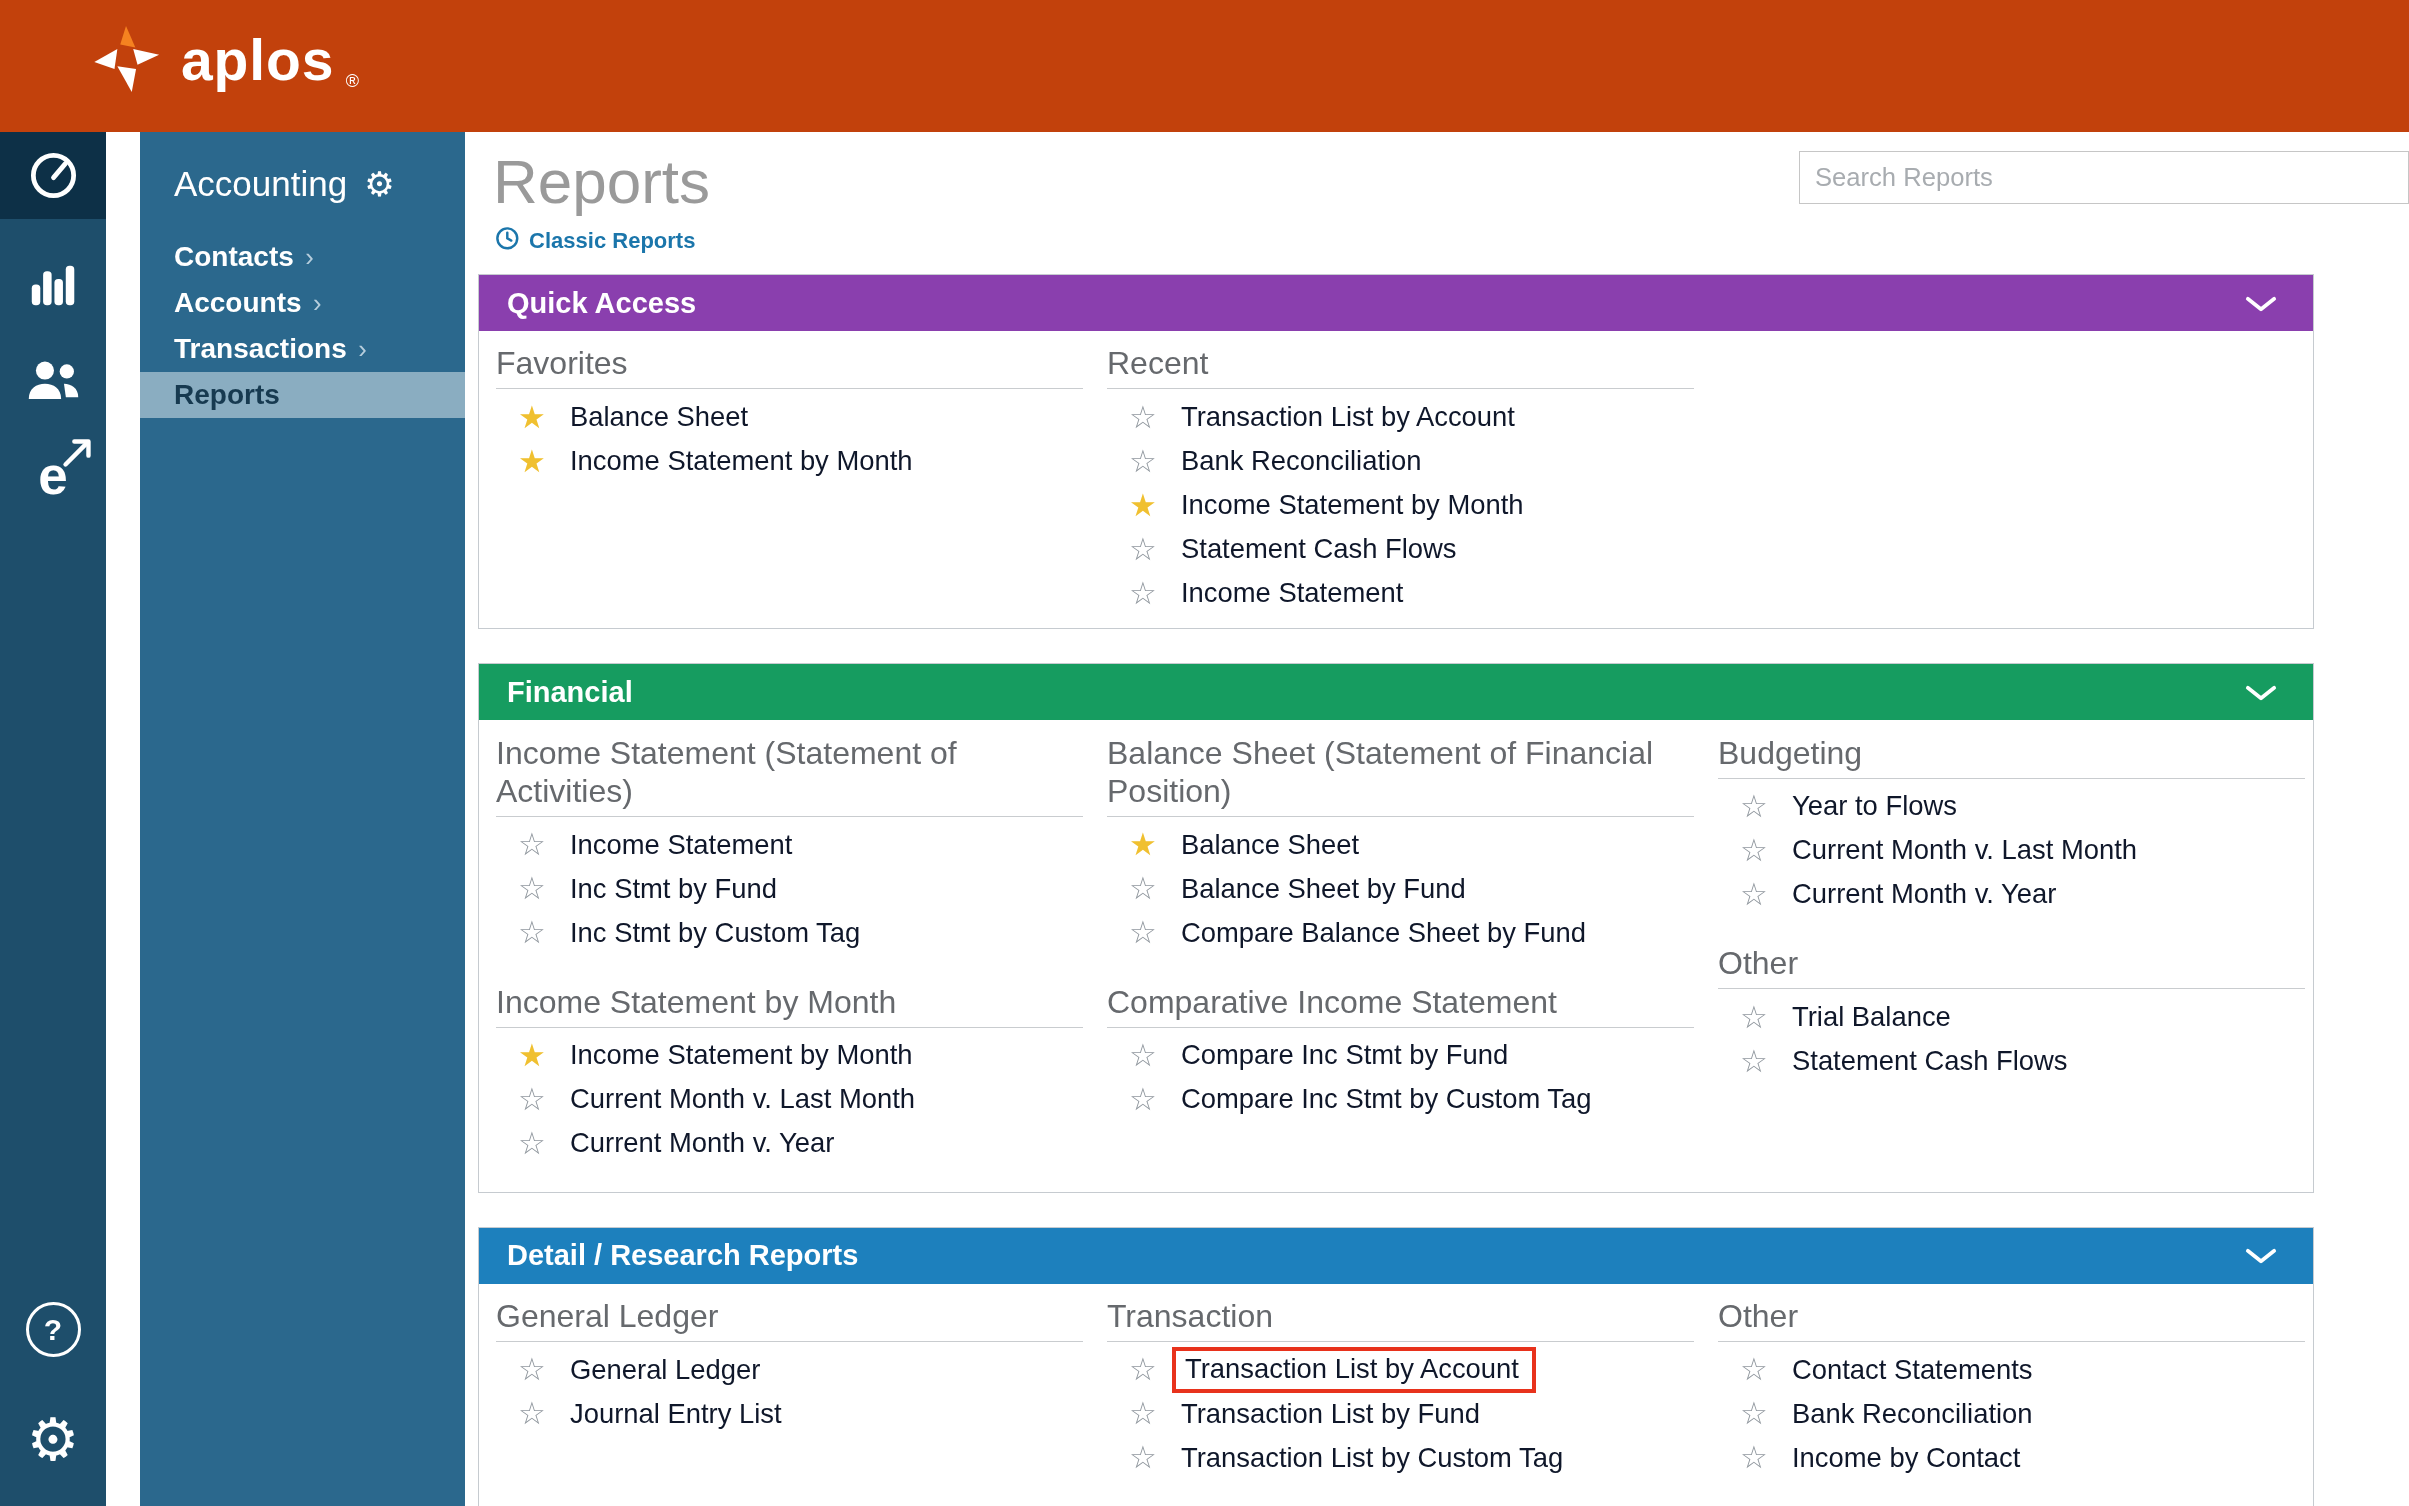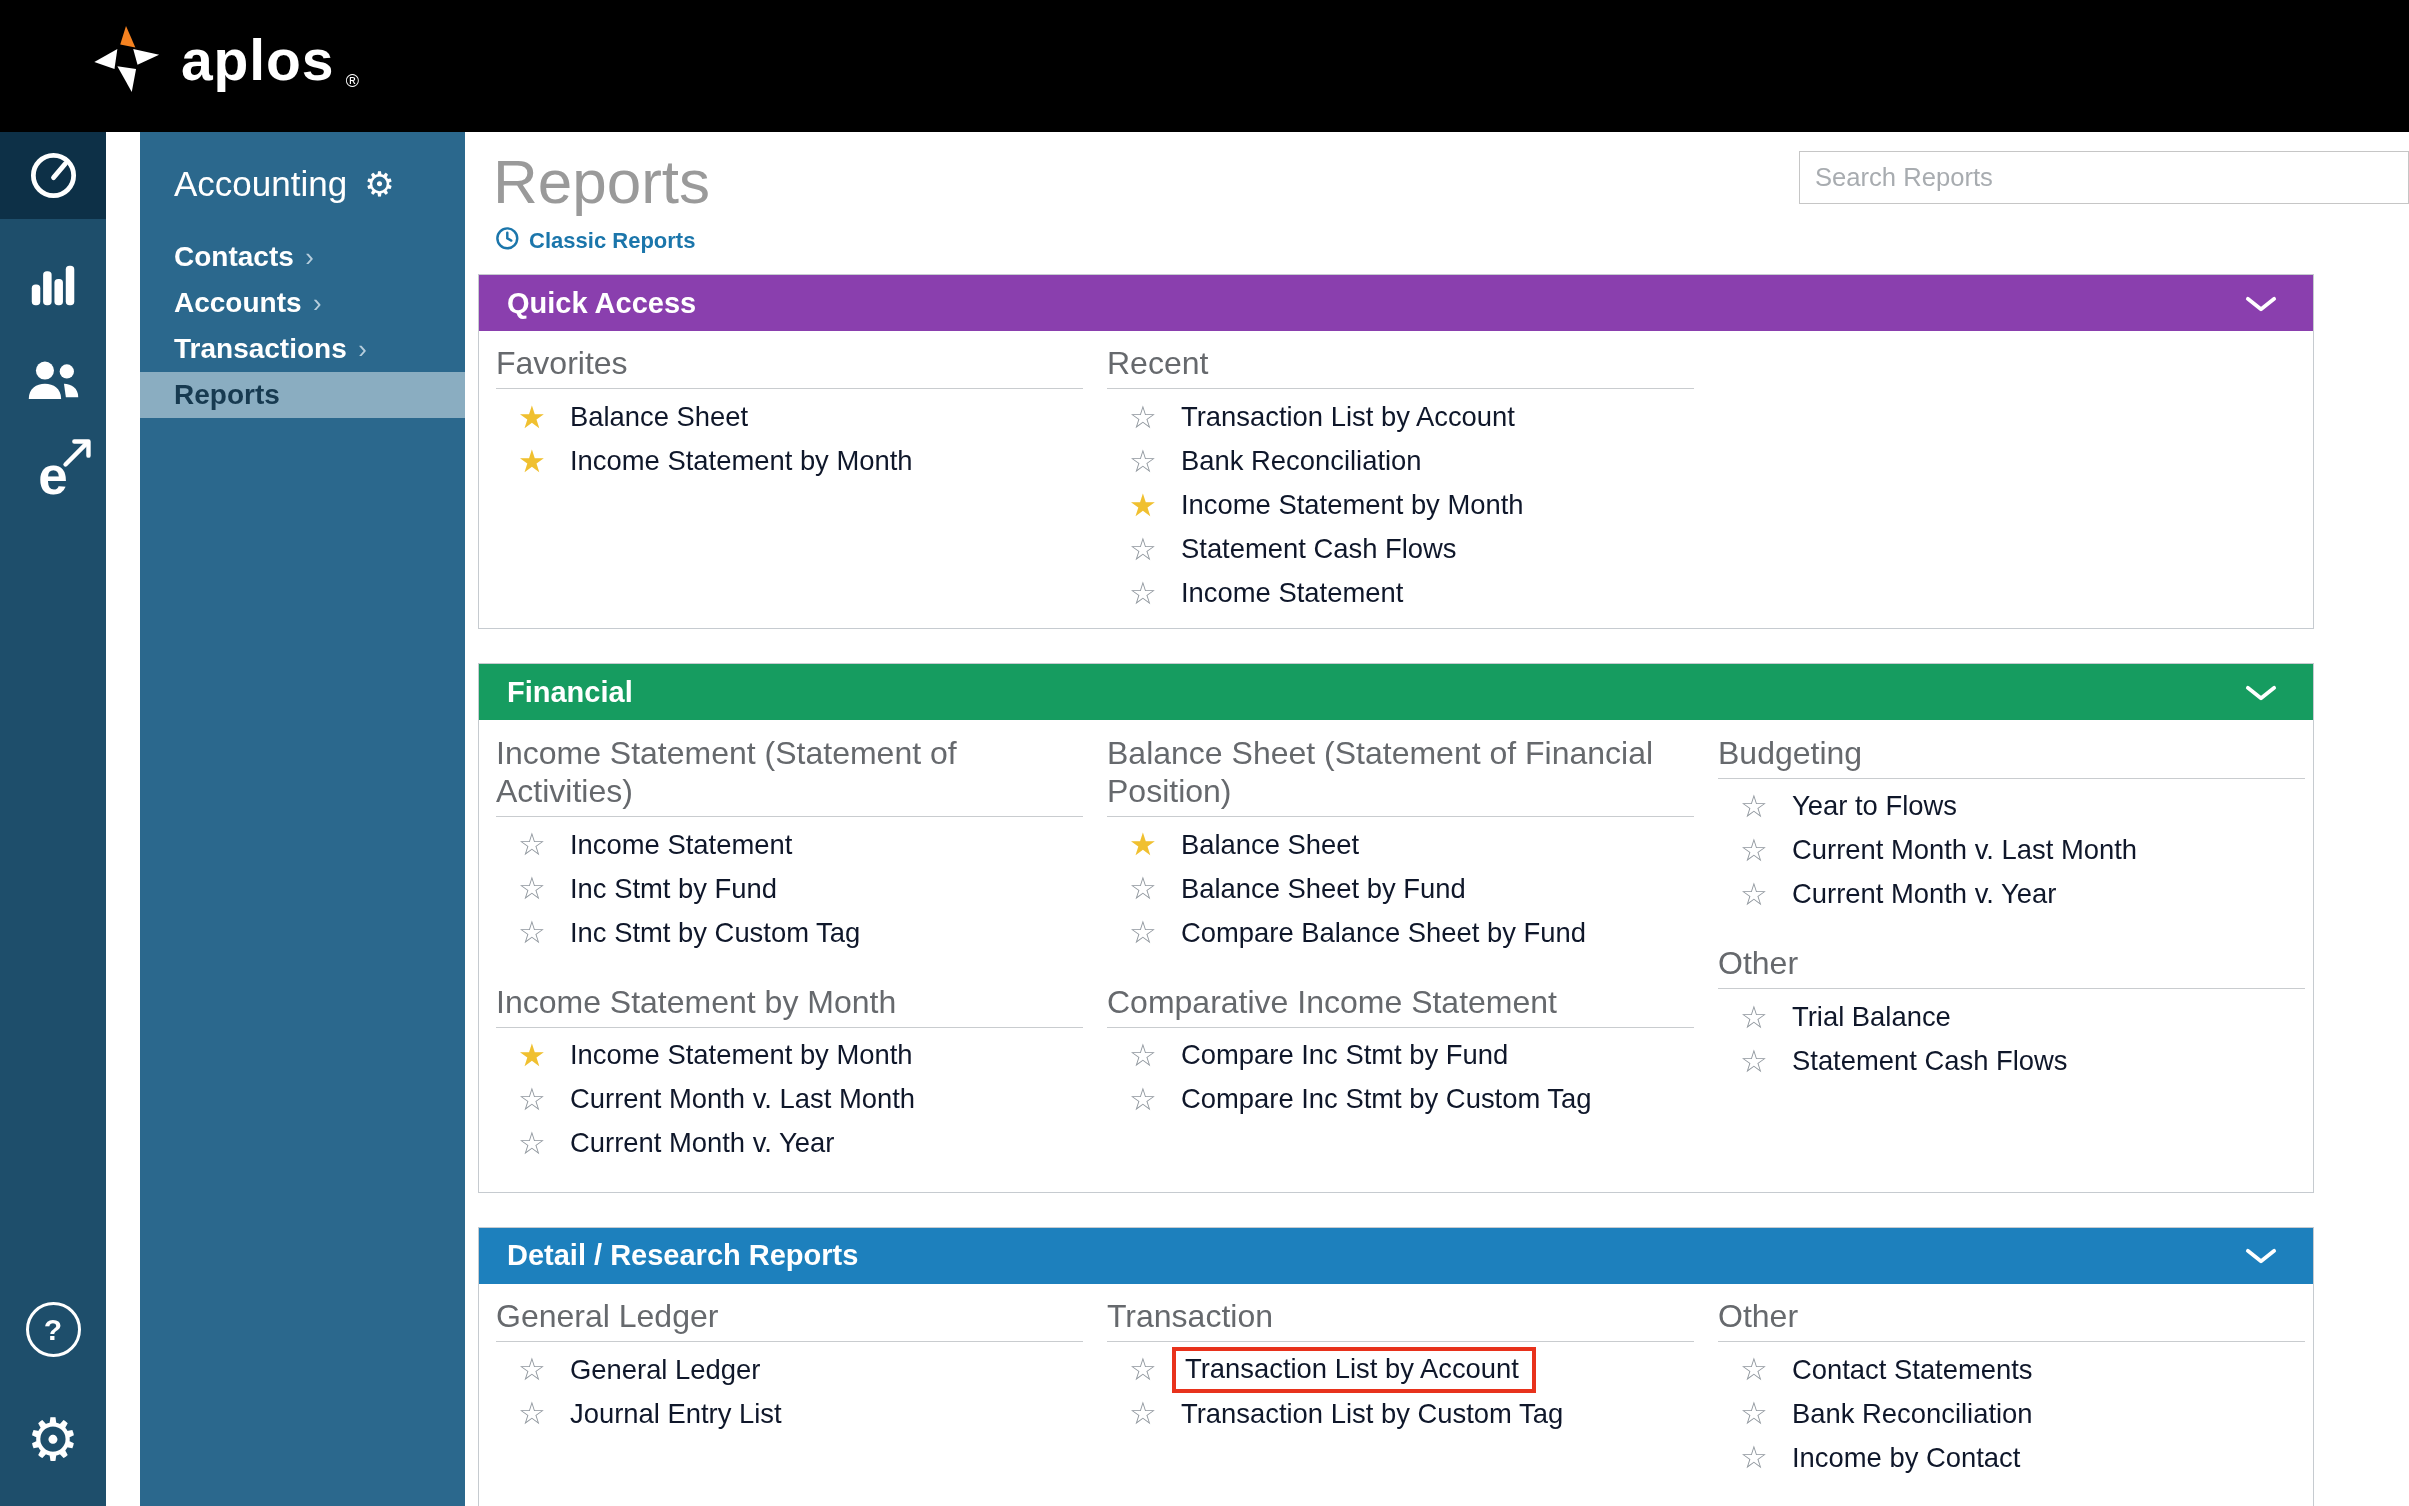--- a/index.html
+++ b/index.html
@@ -1,20 +1,20 @@
 <!DOCTYPE html>
 <html style="font-size:15px"><head>
 <meta charset="utf-8">
 <style>
   html,body{margin:0;padding:0;background:#e8e8e8;}
   .screen{position:relative;width:2409px;height:1507px;overflow:hidden;background:#ffffff;
           font-family:"Liberation Sans",sans-serif;}
 
   
-  .topbar{position:absolute;left:0;top:0;width:100%;height:132px;background:#000000;z-index:10;}
+  .topbar{position:absolute;left:0;top:0;width:100%;height:132px;background:#c2410c;z-index:10;}
   .logo{position:absolute;left:90px;top:23px;display:flex;align-items:center;gap:19px;cursor:pointer;}
   .logo-text{color:#fff;font-size:57px;font-weight:700;letter-spacing:0.9px;line-height:1;}
   .logo-reg{color:#fff;font-size:18px;align-self:flex-end;margin:0 0 5.7px -7.6px;}
 
   
   .rail{position:absolute;left:0;top:132px;width:106px;bottom:0;background:#1e4e6b;z-index:9;}
   .rail-tile{width:106px;height:87px;background:#0d3047;display:flex;align-items:center;justify-content:center;cursor:pointer;}
   .rail-icon{width:106px;height:95px;display:flex;align-items:center;justify-content:center;cursor:pointer;}
   .rail-icon.first{margin-top:19px;}
   .rail-bottom{position:absolute;left:0;width:106px;display:flex;justify-content:center;cursor:pointer;}
@@ -340,20 +340,24 @@
           </div>
           <div class="col">
             <div class="group">
               <div class="gtitle">Transaction</div>
               <div class="item">
                   <span class="star"></span>
                   <span class="hl"><a class="rlink">Transaction List by Account</a></span>
                 </div>
               <div class="item">
                   <span class="star"></span>
+                  <a class="rlink">Transaction List by Fund</a>
+                </div>
+              <div class="item">
+                  <span class="star"></span>
                   <a class="rlink">Transaction List by Custom Tag</a>
                 </div>
             </div>
           </div>
           <div class="col">
             <div class="group">
               <div class="gtitle">Other</div>
               <div class="item">
                   <span class="star"></span>
                   <a class="rlink">Contact Statements</a>

